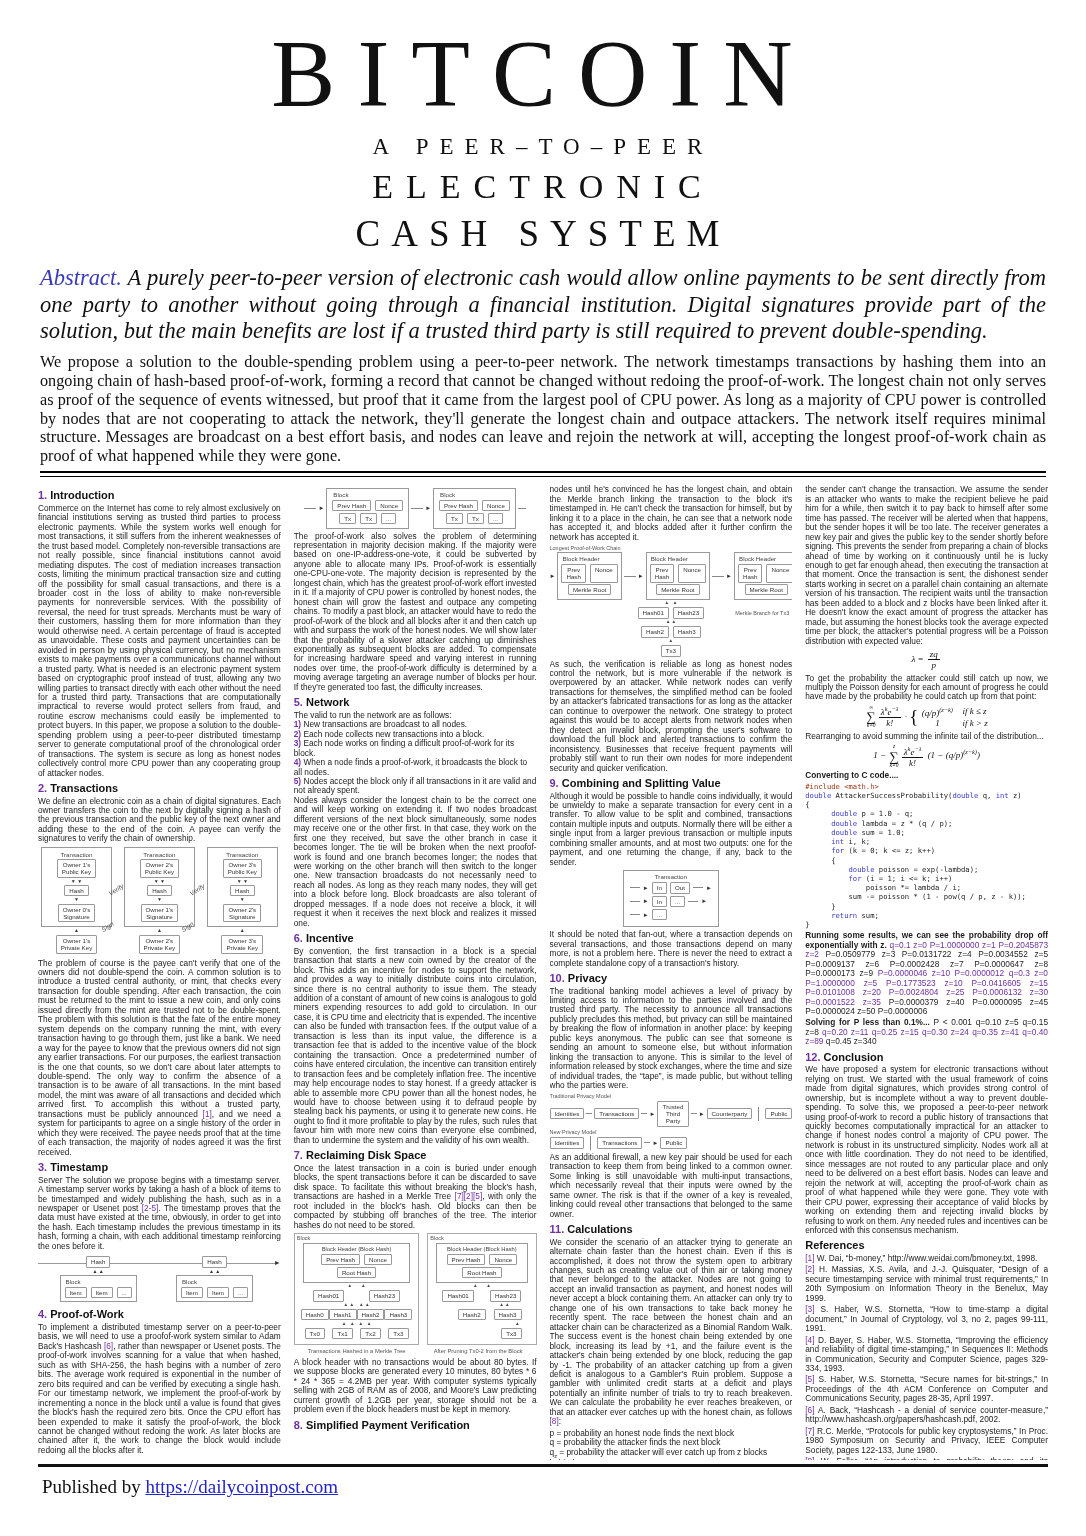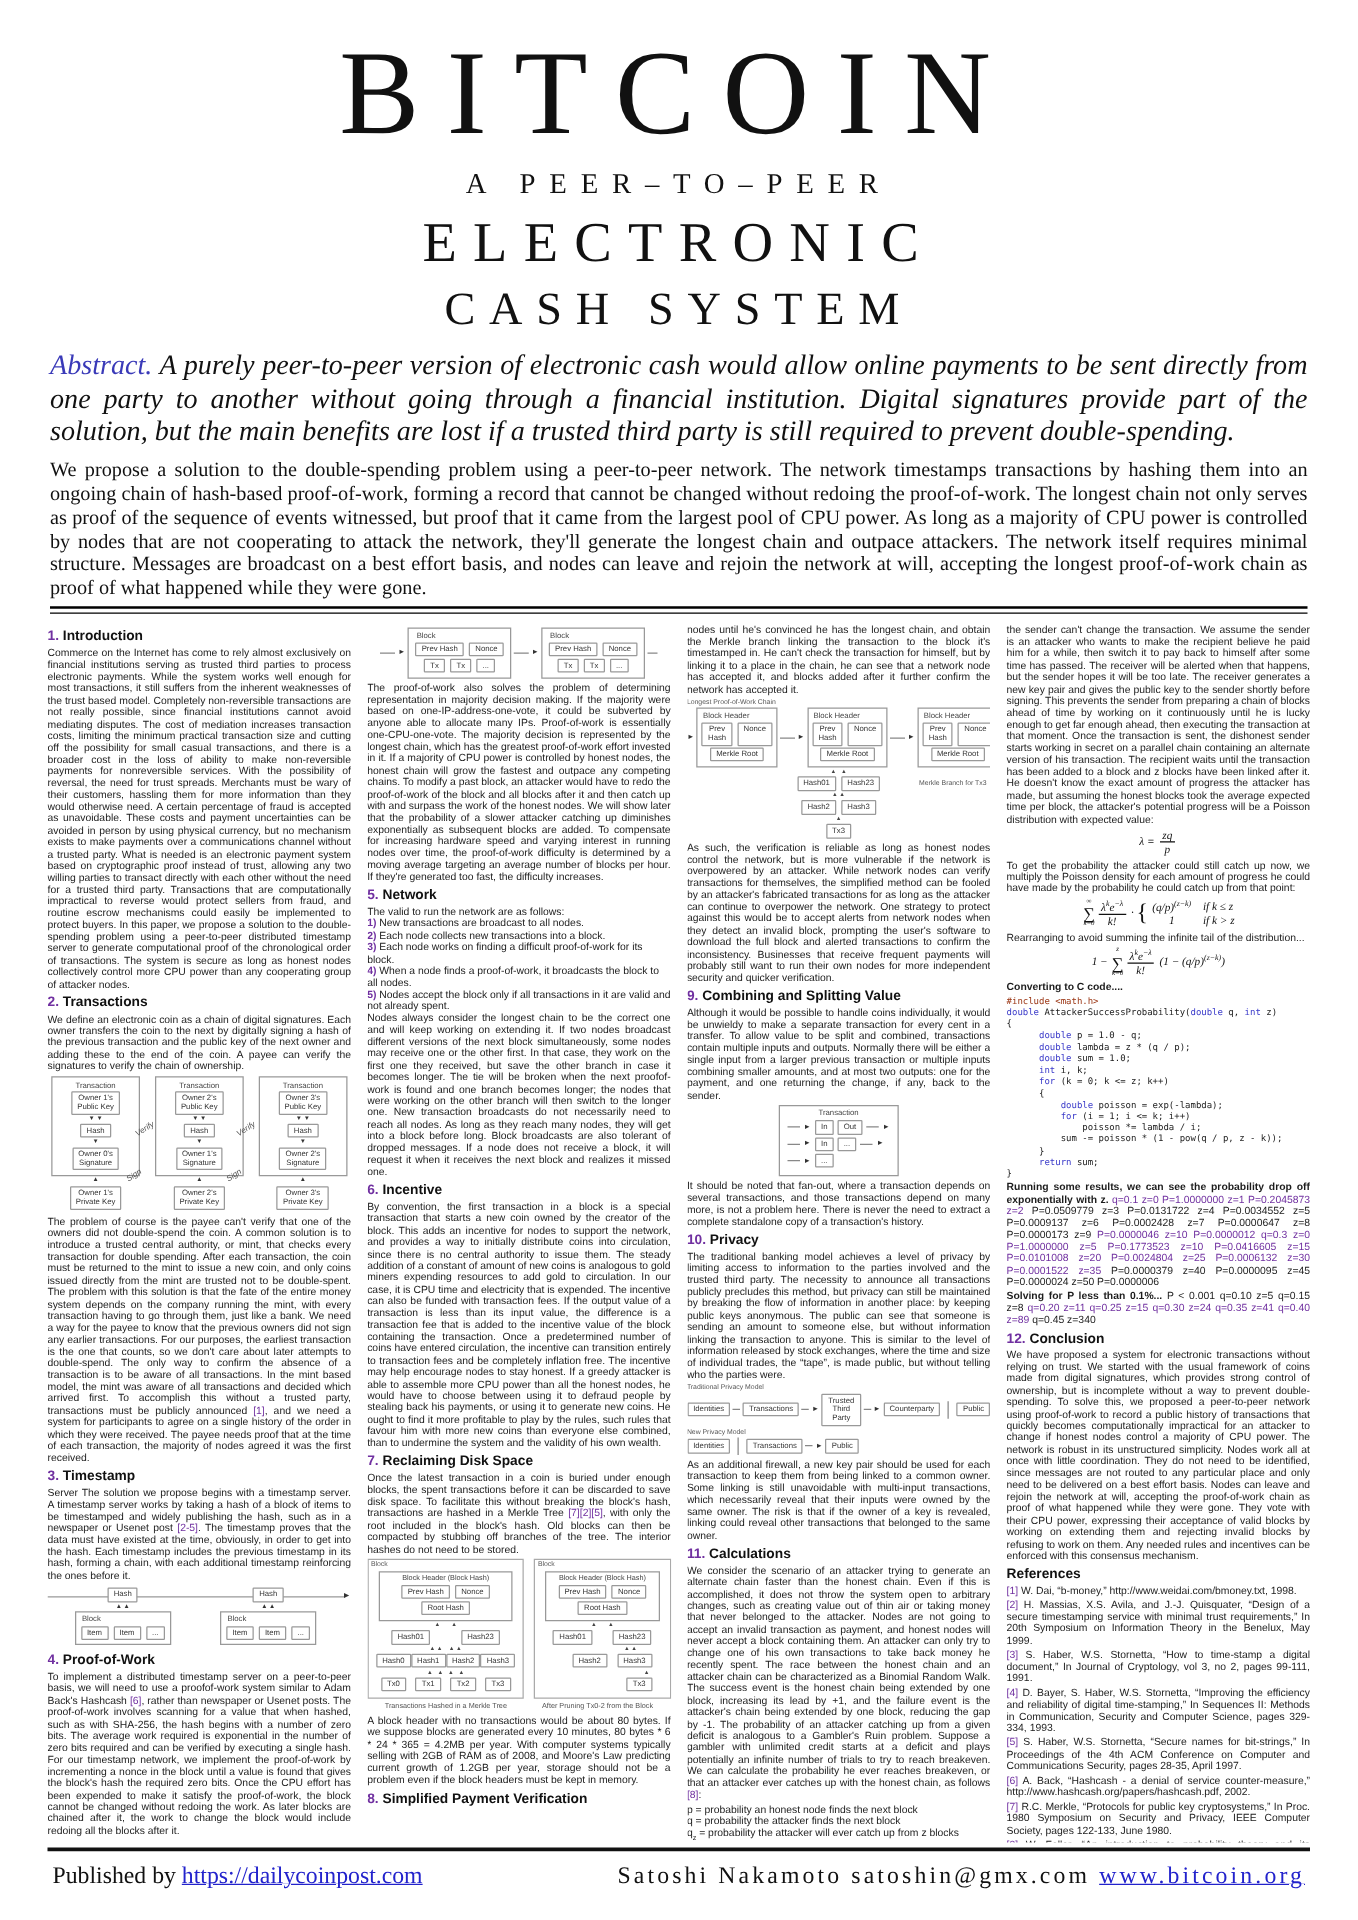--- a/index.html
+++ b/index.html
@@ -1,21 +1,21 @@
 <!DOCTYPE html>
 <html><head>
 <meta charset="utf-8">
 <style>
   html,body{margin:0;padding:0;background:#fff;width:1086px;height:1536px;overflow:hidden;}
   .page{width:1086px;height:1536px;background:#fff;color:#111;position:relative;}
   
   header{text-align:center;}
   .title{font-family:"Liberation Serif",serif;font-weight:400;font-size:96px;letter-spacing:22px;margin:26px 0 0;line-height:1.0;}
   .sub1{font-family:"Liberation Serif",serif;font-size:23px;letter-spacing:11px;margin-top:12px;}
-  .sub2{font-family:"Liberation Serif",serif;font-size:45px;letter-spacing:13px;margin-top:8px;}
+  .sub2{font-family:"Liberation Serif",serif;font-size:34px;letter-spacing:13px;margin-top:8px;}
   .sub3{font-family:"Liberation Serif",serif;font-size:37px;letter-spacing:11px;margin-top:6px;}
   
   .abstract{font-family:"Liberation Serif",serif;font-style:italic;font-size:22.5px;line-height:1.18;text-align:justify;margin:10px 40px 0;}
   .ablabel{color:#3a3ab8;}
   .summary{font-family:"Liberation Serif",serif;font-size:16.2px;line-height:1.17;text-align:justify;margin:8px 40px 0;}
   .dblrule{margin:5px 40px 8px;border-top:2.5px solid #000;border-bottom:1.5px solid #000;height:3px;}
   
   main{display:flex;gap:13px;padding:0 38px;height:975px;overflow:hidden;align-items:stretch;}
   .col{flex:1 1 0;overflow:hidden;font-family:"Liberation Sans",sans-serif;font-size:8.3px;line-height:1.14;color:#1c1c1c;}
   .sech{font-weight:bold;font-size:11px;color:#111;margin:4px 0 2px;font-family:"Liberation Sans",sans-serif;}
@@ -490,19 +490,14 @@
         <p class="para"><span class="cite">[8]</span><span class=""> W. Feller, “An introduction to probability theory and its applications,” 1957.</span></p>
       </div>
   </main>
 
   <div class="footrule"></div>
   <footer>
     <div class="pub">
       <span>Published by</span>
       <a class="lnk" href="#">https://dailycoinpost.com</a>
     </div>
-    <div class="auth">
-      <span>Satoshi Nakamoto</span>
-      <span>satoshin@gmx.com</span>
-      <a class="lnk" href="#">www.bitcoin.org</a>
-    </div>
   </footer>
 </div>
 
 </body></html>

